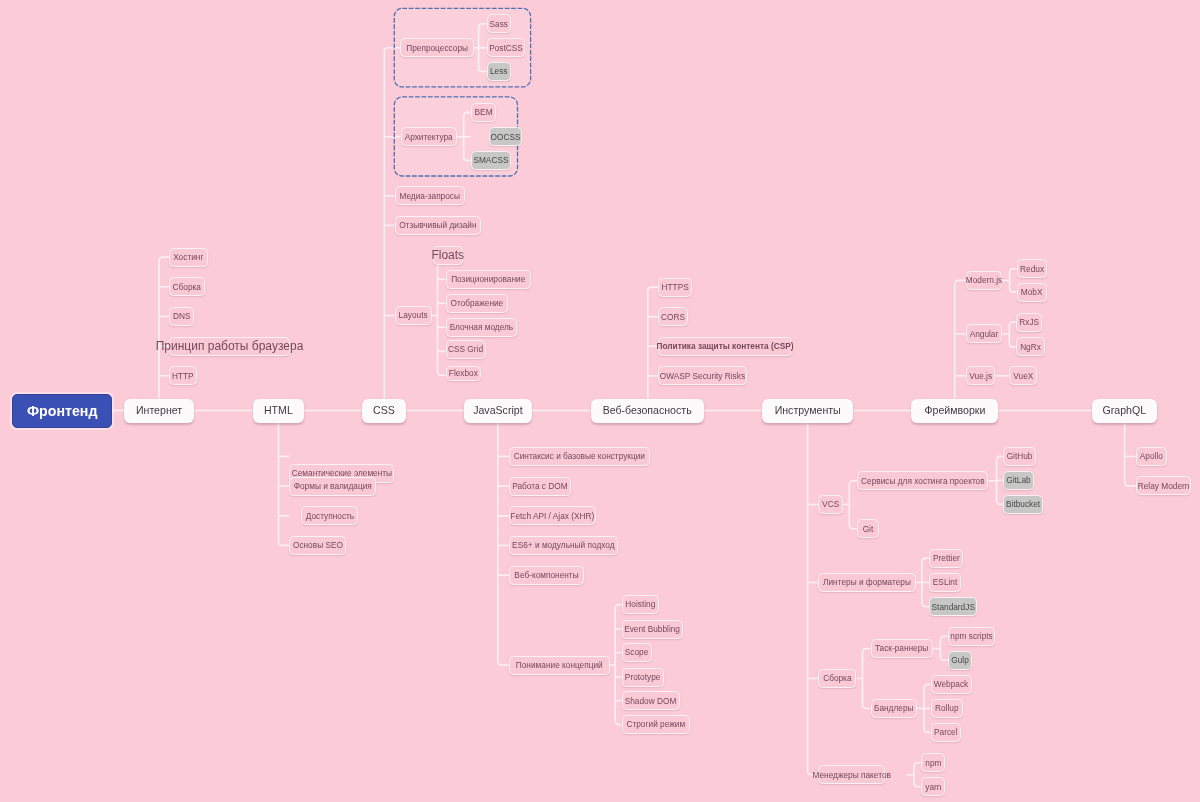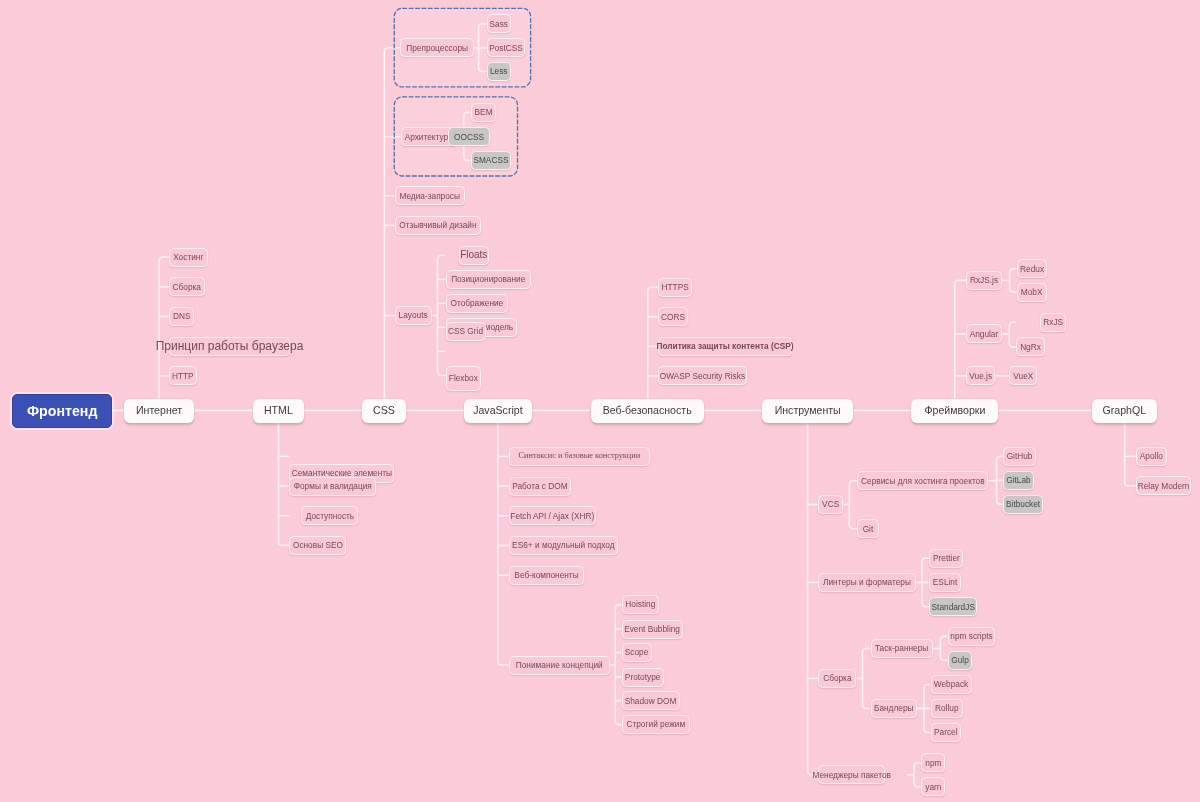--- a/index.html
+++ b/index.html
@@ -171,33 +171,33 @@
       <div class="node n" style="left: 289.4px; top: 476.5px; width: 86.7px; height: 19px; font-size: 8.3px;">Формы и валидация</div>
       <div class="node n" style="left: 289.4px; top: 506.2px; width: 57.1px; height: 19px; font-size: 8.3px; margin-left: 12px;">Доступность</div>
       <div class="node n" style="left: 289.4px; top: 535.9px; width: 57.1px; height: 19px; font-size: 8.3px;">Основы SEO</div>
       <div class="node l1" style="left: 362px; top: 398.5px; width: 44px; height: 24px; font-size: 10.6px;">CSS</div>
       <div class="node n" style="left: 400.3px; top: 38.3px; width: 73.6px; height: 19px; font-size: 8.3px;">Препроцессоры</div>
       <div class="node n" style="left: 486.6px; top: 14.3px; width: 24.3px; height: 19px; font-size: 8.3px;">Sass</div>
       <div class="node n" style="left: 486.6px; top: 38.3px; width: 38.9px; height: 19px; font-size: 8.3px;">PostCSS</div>
       <div class="node g" style="left: 486.6px; top: 62px; width: 24.3px; height: 19px; font-size: 8.3px;">Less</div>
       <div class="node n" style="left: 400.6px; top: 127.2px; width: 56.2px; height: 19px; font-size: 8.3px;">Архитектура</div>
       <div class="node n" style="left: 470.8px; top: 102.9px; width: 25.5px; height: 19px; font-size: 8.3px;">BEM</div>
-      <div class="node g" style="left: 448px; top: 127.2px; width: 42px; height: 19px; font-size: 8.3px;">OOCSS</div>
+      <div class="node g" style="left: 489px; top: 127.2px; width: 33px; height: 19px; font-size: 8.3px;">OOCSS</div>
       <div class="node g" style="left: 470.8px; top: 150.9px; width: 40.3px; height: 19px; font-size: 8.3px;">SMACSS</div>
       <div class="node n" style="left: 394.5px; top: 186.3px; width: 70.4px; height: 19px; font-size: 8.3px;">Медиа-запросы</div>
       <div class="node n" style="left: 394.5px; top: 215.9px; width: 86.7px; height: 19px; font-size: 8.3px;">Отзывчивый дизайн</div>
       <div class="node n" style="left: 394.5px; top: 306px; width: 37.2px; height: 19px; font-size: 8.3px;">Layouts</div>
-      <div class="node n" style="left: 459px; top: 245.8px; width: 29.5px; height: 19px; font-size: 10px;">Floats</div>
+      <div class="node n" style="left: 433px; top: 245.8px; width: 29.5px; height: 19px; font-size: 12px;">Floats</div>
       <div class="node n" style="left: 445.5px; top: 269.8px; width: 85.4px; height: 19px; font-size: 8.3px;">Позиционирование</div>
       <div class="node n" style="left: 445.5px; top: 293.8px; width: 62.7px; height: 19px; font-size: 8.3px;">Отображение</div>
       <div class="node n" style="left: 445.5px; top: 317.8px; width: 71.8px; height: 19px; font-size: 8.3px;">Блочная модель</div>
-      <div class="node n" style="left: 445.5px; top: 322px; width: 40px; height: 19px; font-size: 8.3px;">CSS Grid</div>
-      <div class="node n" style="left: 445.5px; top: 365.8px; width: 35.7px; height: 25px; font-size: 8.3px;">Flexbox</div>
+      <div class="node n" style="left: 445.5px; top: 340px; width: 40px; height: 19px; font-size: 8.3px;">CSS Grid</div>
+      <div class="node n" style="left: 445.5px; top: 365.8px; width: 35.7px; height: 15px; font-size: 8.3px;">Flexbox</div>
       <div class="node l1" style="left: 463.9px; top: 398.5px; width: 68px; height: 24px; font-size: 10.6px;">JavaScript</div>
-      <div class="node n" style="left: 508.9px; top: 446.9px; width: 140.9px; height: 19px; font-size: 8.3px; font-family: Liberation Serif, serif;">Синтаксис и базовые конструкции</div>
+      <div class="node n" style="left: 508.9px; top: 446.9px; width: 140.9px; height: 19px; font-size: 8.3px;">Синтаксис и базовые конструкции</div>
       <div class="node n" style="left: 508.9px; top: 476.5px; width: 62.1px; height: 19px; font-size: 8.3px;">Работа с DOM</div>
       <div class="node n" style="left: 508.9px; top: 506.3px; width: 86.8px; height: 19px; font-size: 8.3px;">Fetch API / Ajax (XHR)</div>
       <div class="node n" style="left: 508.9px; top: 536px; width: 108.9px; height: 19px; font-size: 8.3px;">ES6+ и модульный подход</div>
       <div class="node n" style="left: 508.9px; top: 565.7px; width: 75.2px; height: 19px; font-size: 8.3px;">Веб-компоненты</div>
       <div class="node n" style="left: 508.9px; top: 655.5px; width: 100.8px; height: 19px; font-size: 8.3px;">Понимание концепций</div>
       <div class="node n" style="left: 621.5px; top: 595.1px; width: 37.6px; height: 19px; font-size: 8.3px;">Hoisting</div>
       <div class="node n" style="left: 621.5px; top: 619.5px; width: 61.1px; height: 19px; font-size: 8.3px;">Event Bubbling</div>
       <div class="node n" style="left: 621.5px; top: 643.1px; width: 30.1px; height: 19px; font-size: 8.3px;">Scope</div>
       <div class="node n" style="left: 621.5px; top: 667.5px; width: 42.2px; height: 19px; font-size: 8.3px;">Prototype</div>
       <div class="node n" style="left: 621.5px; top: 691.2px; width: 58px; height: 19px; font-size: 8.3px;">Shadow DOM</div>
@@ -223,25 +223,25 @@
       <div class="node n" style="left: 947.8px; top: 626.8px; width: 47.5px; height: 19px; font-size: 8.3px;">npm scripts</div>
       <div class="node g" style="left: 947.8px; top: 650.8px; width: 24.4px; height: 19px; font-size: 8.3px;">Gulp</div>
       <div class="node n" style="left: 870.6px; top: 699px; width: 46.2px; height: 19px; font-size: 8.3px;">Бандлеры</div>
       <div class="node n" style="left: 930.5px; top: 675px; width: 41px; height: 19px; font-size: 8.3px;">Webpack</div>
       <div class="node n" style="left: 930.5px; top: 699px; width: 32.5px; height: 19px; font-size: 8.3px;">Rollup</div>
       <div class="node n" style="left: 930.5px; top: 723px; width: 30.5px; height: 19px; font-size: 8.3px;">Parcel</div>
       <div class="node n" style="left: 818.2px; top: 765.3px; width: 67px; height: 19px; font-size: 8.3px;">Менеджеры пакетов</div>
       <div class="node n" style="left: 921.2px; top: 753.3px; width: 24.3px; height: 19px; font-size: 8.3px;">npm</div>
       <div class="node n" style="left: 921.2px; top: 777.3px; width: 24.3px; height: 19px; font-size: 8.3px;">yarn</div>
       <div class="node l1" style="left: 911.3px; top: 398.5px; width: 87.2px; height: 24px; font-size: 10.6px;">Фреймворки</div>
-      <div class="node n" style="left: 966px; top: 270.9px; width: 36.1px; height: 19px; font-size: 8.3px;">RxJS.js</div>
+      <div class="node n" style="left: 966px; top: 270.9px; width: 36.1px; height: 19px; font-size: 8.3px;">Modern.js</div>
       <div class="node n" style="left: 1016.7px; top: 259.3px; width: 30.8px; height: 19px; font-size: 8.3px;">Redux</div>
       <div class="node n" style="left: 1016.7px; top: 282.6px; width: 30px; height: 19px; font-size: 8.3px;">MobX</div>
       <div class="node n" style="left: 966px; top: 324.4px; width: 35.9px; height: 19px; font-size: 8.3px;">Angular</div>
-      <div class="node n" style="left: 1016.3px; top: 312.5px; width: 25.9px; height: 19px; font-size: 8.3px; margin-left: 24px;">RxJS</div>
+      <div class="node n" style="left: 1016.3px; top: 312.5px; width: 25.9px; height: 19px; font-size: 8.3px;">RxJS</div>
       <div class="node n" style="left: 1016.3px; top: 337.4px; width: 28.4px; height: 19px; font-size: 8.3px;">NgRx</div>
       <div class="node n" style="left: 966px; top: 366.3px; width: 29.4px; height: 19px; font-size: 8.3px;">Vue.js</div>
       <div class="node n" style="left: 1009.3px; top: 366.3px; width: 28px; height: 19px; font-size: 8.3px;">VueX</div>
       <div class="node l1" style="left: 1091.7px; top: 398.5px; width: 65.3px; height: 24px; font-size: 10.6px;">GraphQL</div>
       <div class="node n" style="left: 1135.8px; top: 446.9px; width: 31.1px; height: 19px; font-size: 8.3px;">Apollo</div>
       <div class="node n" style="left: 1135.8px; top: 476.4px; width: 55.5px; height: 19px; font-size: 8.3px;">Relay Modern</div>
     </div>
 
 </div>
 

